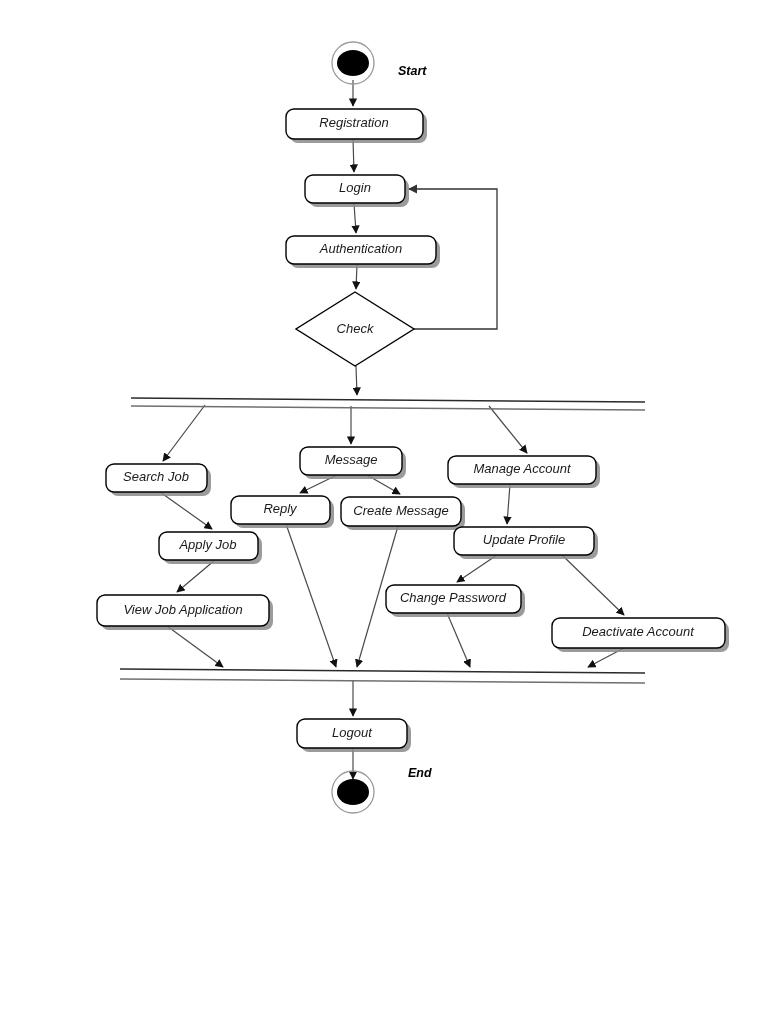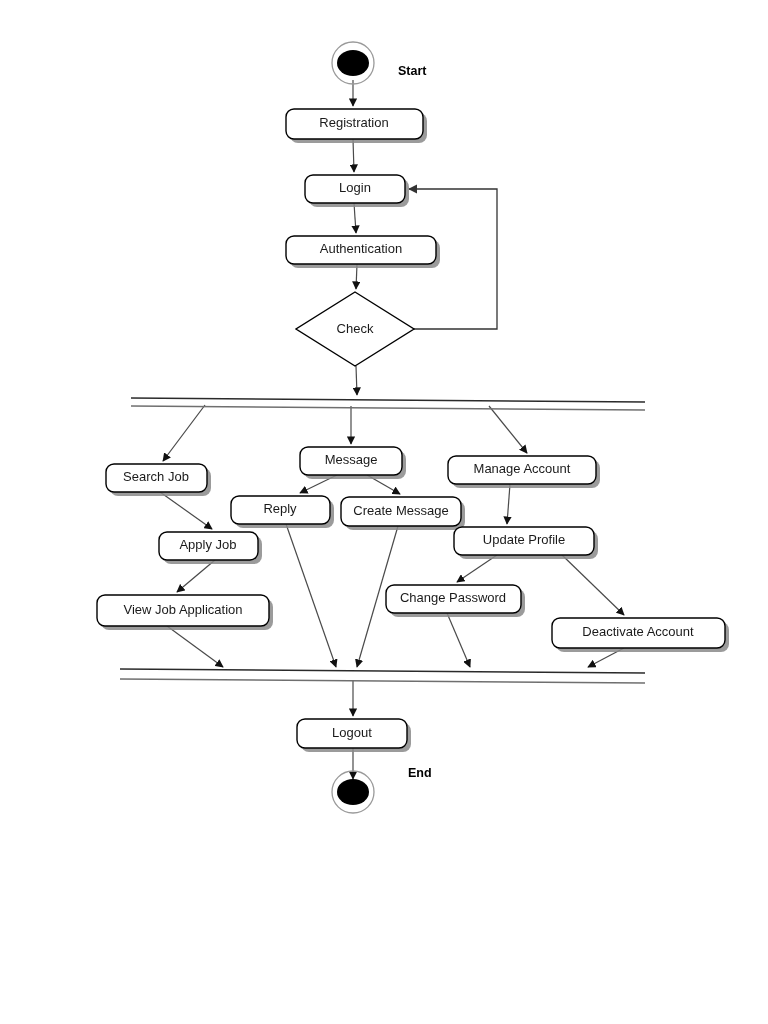--- a/index.html
+++ b/index.html
@@ -12,20 +12,21 @@
     width: 768px;
     height: 1024px;
     font-family: "Liberation Sans", sans-serif;
     overflow: hidden;
   }
   #diagram-root {
     position: relative;
     width: 768px;
     height: 888px;
     background: #ffffff;
+    font-style: italic;
   }
   svg#activity-diagram {
     display: block;
     width: 768px;
     height: 1024px;
   }
   .node-box {
     fill: #ffffff;
     stroke: #000000;
     stroke-width: 1.4;

